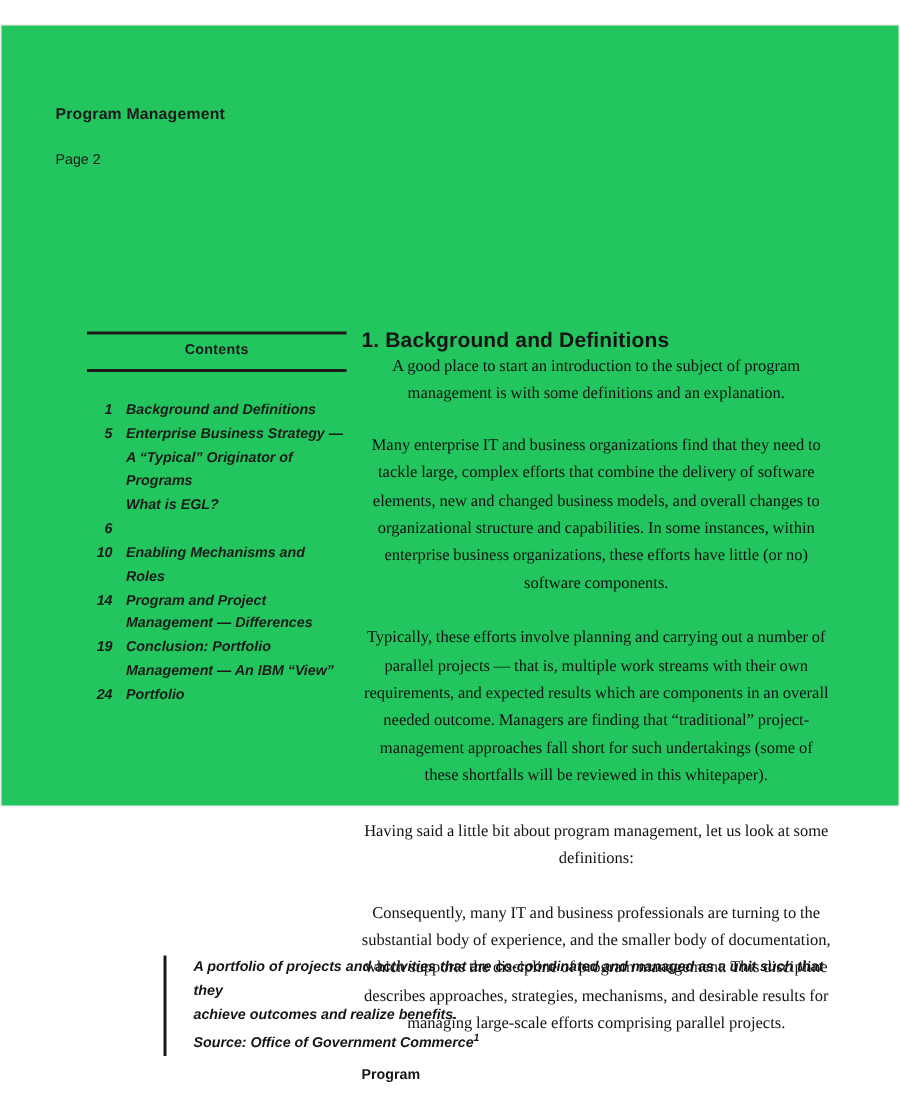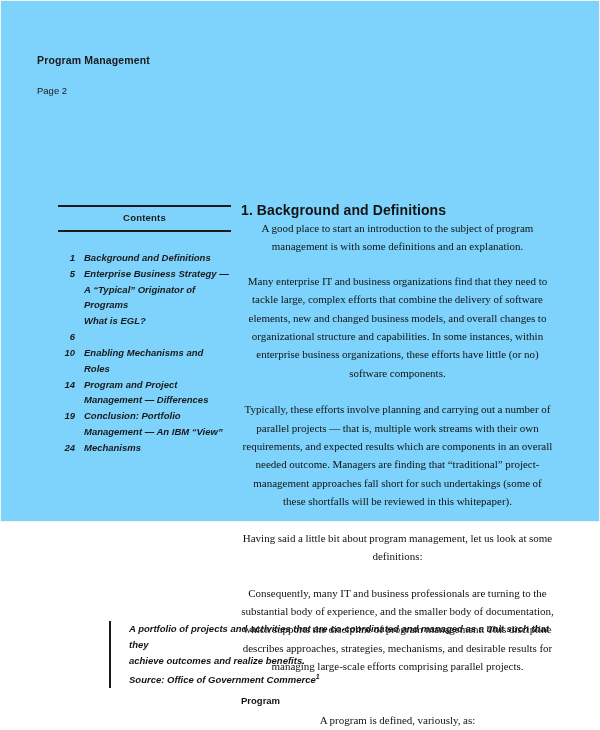--- a/index.html
+++ b/index.html
@@ -11,24 +11,24 @@
     width: 600px;
     height: 730px;
     position: relative;
     font-family: "Liberation Serif", serif;
     overflow: hidden;
   }
 
   .page {
     position: absolute;
     left: 0;
-    top: 0;
+    top: 16px;
     width: 600px;
     height: 522px;
-    background: #7dd3fc;
+    background: #22c55e;
     box-sizing: border-box;
     border: 1px solid #f2f2f2;
   }
 
   
   .page-header {
     position: absolute;
     left: 36px;
     top: 53px;
     width: 300px;
@@ -244,21 +244,21 @@
           <div class="toc-num">19</div>
           <div class="toc-label">
             <span>Conclusion:  Portfolio</span>
             <span class="cont">Management — An IBM “View”</span>
           </div>
         </div>
 
         <div class="toc-item">
           <div class="toc-num">24</div>
           <div class="toc-label">
-            <span>Mechanisms</span>
+            <span>Portfolio</span>
           </div>
         </div>
 
       </div>
     </div>
 
     <div class="content">
 
       <div class="section-heading">1. Background and Definitions</div>
 

